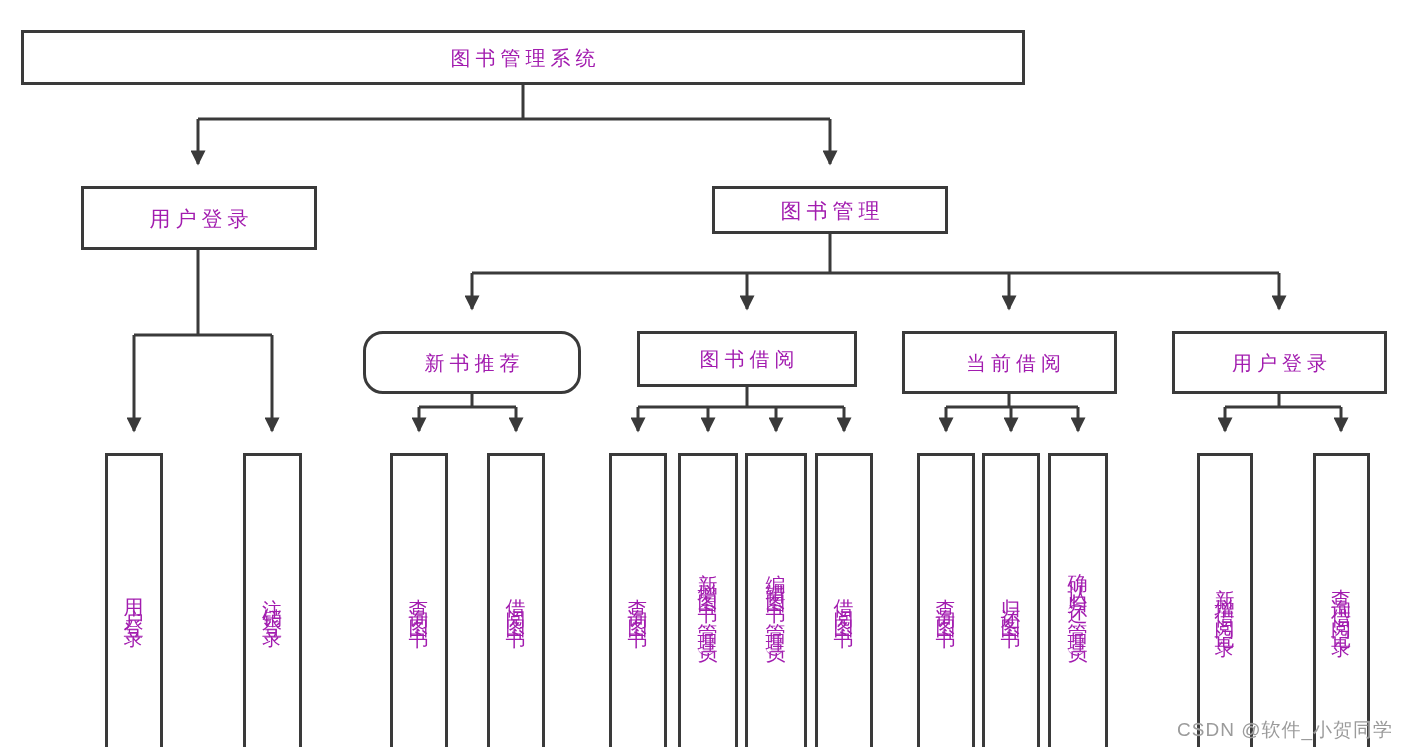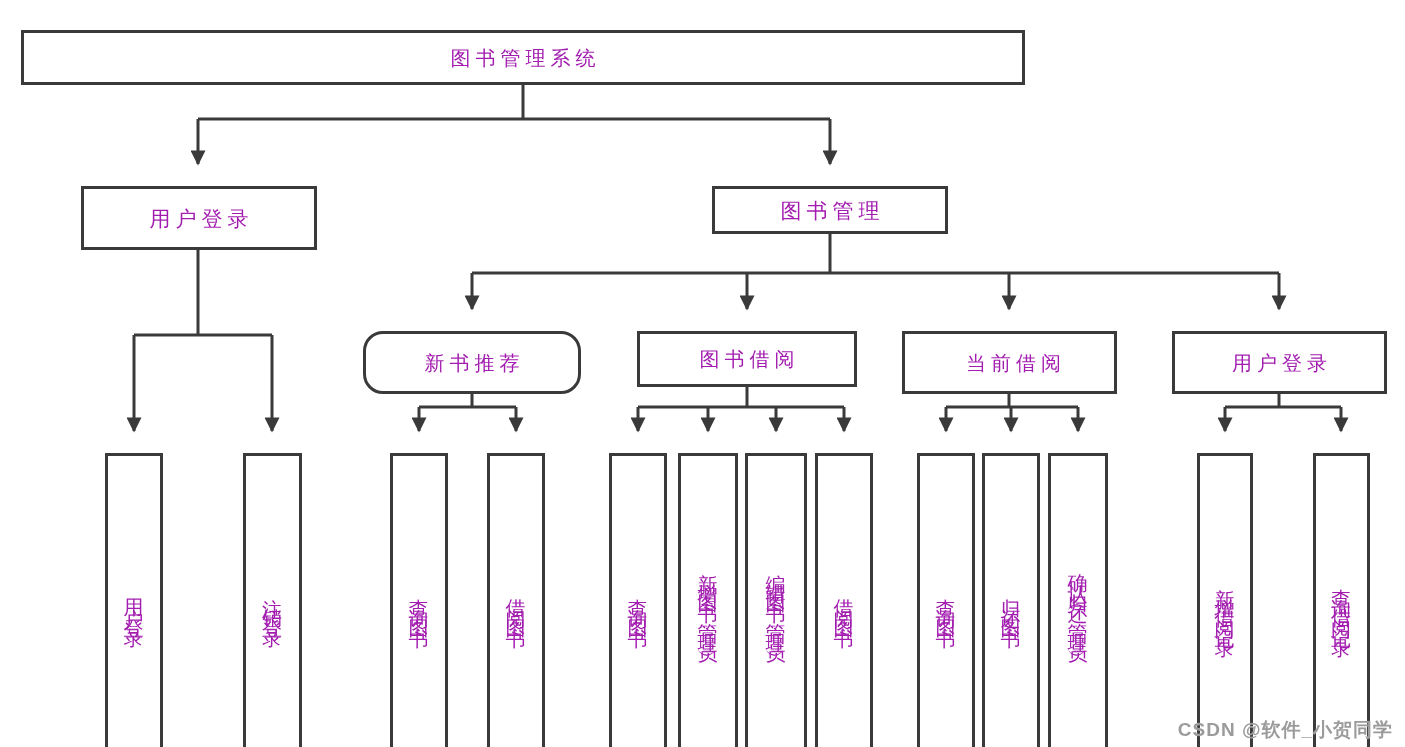--- a/index.html
+++ b/index.html
@@ -19,21 +19,21 @@
     line-height:1;
   }
   .node.v span{
     writing-mode:vertical-rl;text-orientation:mixed;
     font-size:20px;letter-spacing:10px;line-height:1.1;white-space:nowrap;
   }
   .node.lvl2 span{font-size:21px;}
   .watermark{
     position:absolute;right:12px;bottom:4px;z-index:5;
     font-size:19px;letter-spacing:1px;color:#9b9b9b;
-    text-shadow:0 0 1px rgba(255,255,255,0.7);white-space:nowrap;font-weight:bold;
+    text-shadow:0 0 1px rgba(255,255,255,0.7);white-space:nowrap;
   }
 </style>
 </head>
 <body>
 
 <div class="canvas">
 
   <svg class="wires" width="1405" height="747" viewBox="0 0 1405 747" xmlns="http://www.w3.org/2000/svg">
     <defs>
       <marker id="arrowhead" viewBox="0 0 10 10" refX="9" refY="5" markerWidth="19" markerHeight="15" orient="auto" markerUnits="userSpaceOnUse">

